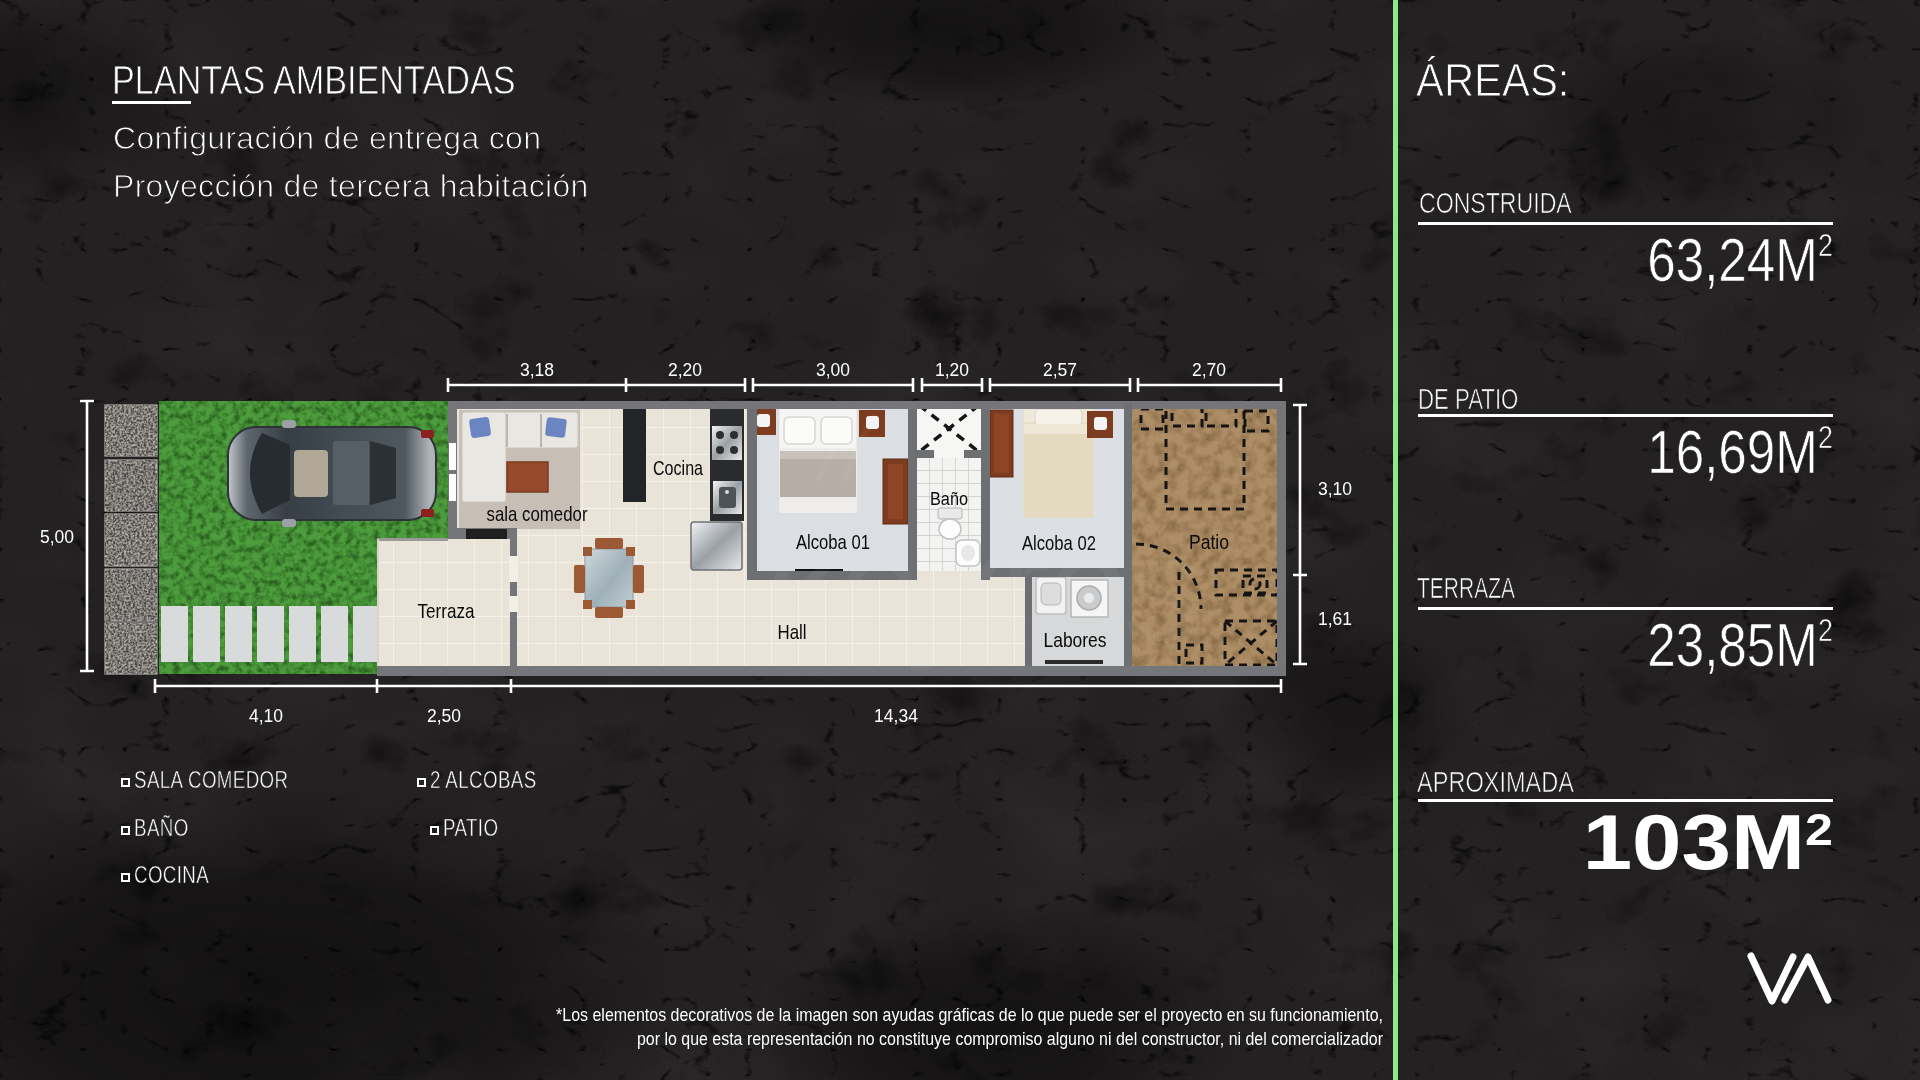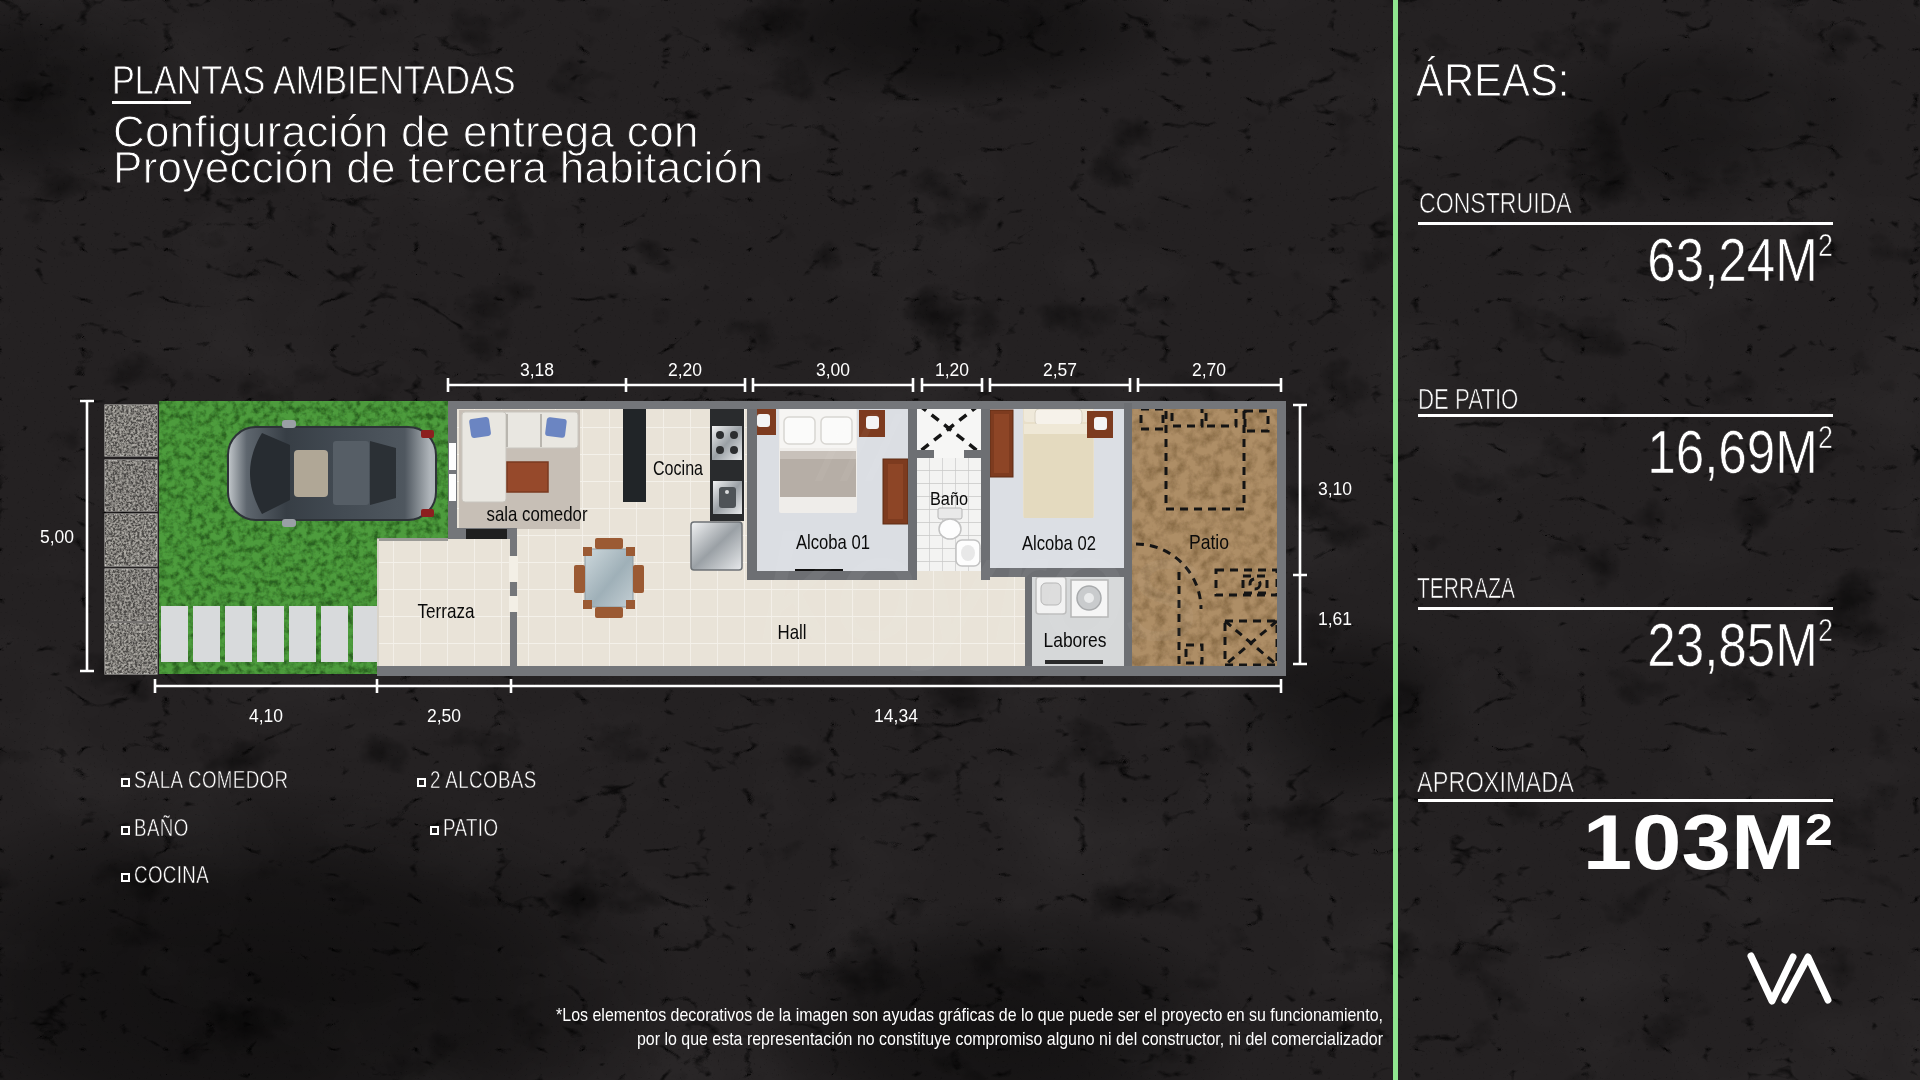--- a/index.html
+++ b/index.html
@@ -1,20 +1,20 @@
 <!DOCTYPE html>
 <html><head><meta charset="utf-8">
 <style>
 html,body{margin:0;padding:0;background:#000}
 #page{position:relative;width:1920px;height:1080px;background:#a21caf;overflow:hidden;font-family:"Liberation Sans",sans-serif;color:#fff}
 .abs{position:absolute}
 #gline{position:absolute;left:1393px;top:0;width:5px;height:1080px;background:#8fe68f}
 .t1{left:112px;top:58px;font-size:40px;white-space:nowrap;transform:scaleX(0.855);transform-origin:left top;-webkit-text-stroke:0.8px #242122}
 .t1u{left:112px;top:101px;width:79px;height:3px;background:#fff}
-.t2{left:113px;top:114px;font-size:44px;line-height:36px;letter-spacing:0.3px;white-space:nowrap;-webkit-text-stroke:1px #242122}
+.t2{left:113px;top:114px;font-size:32px;line-height:48px;letter-spacing:0.3px;white-space:nowrap;-webkit-text-stroke:1px #242122}
 .chk{position:absolute;font-size:24px;letter-spacing:0.5px;white-space:nowrap}
 .sq{display:inline-block;width:5px;height:5px;border:2.8px solid #fff;margin-right:4px;vertical-align:1px}.ct{display:inline-block;transform:scaleX(0.78);transform-origin:left top;-webkit-text-stroke:0.5px #242122}
 .rlab{font-size:30px;white-space:nowrap;transform-origin:left top;-webkit-text-stroke:0.7px #242122}
 .rline{position:absolute;left:1418px;width:415px;height:3px;background:#fff}
 .rnum{position:absolute;width:1833px;left:0;text-align:right;font-size:61px;white-space:nowrap;transform:scaleX(0.84);transform-origin:right top;-webkit-text-stroke:0.7px #242122}
 .s2{font-size:32px;position:relative;top:-25px}
 .areas{left:1416px;top:52px;font-size:47px;transform:scaleX(0.89);transform-origin:left top;-webkit-text-stroke:0.9px #242122}
 .disc{position:absolute;left:0;top:1003px;width:1383px;text-align:right;font-size:19px;line-height:24px;transform:scaleX(0.84);transform-origin:right top}
 </style></head>
 <body>

